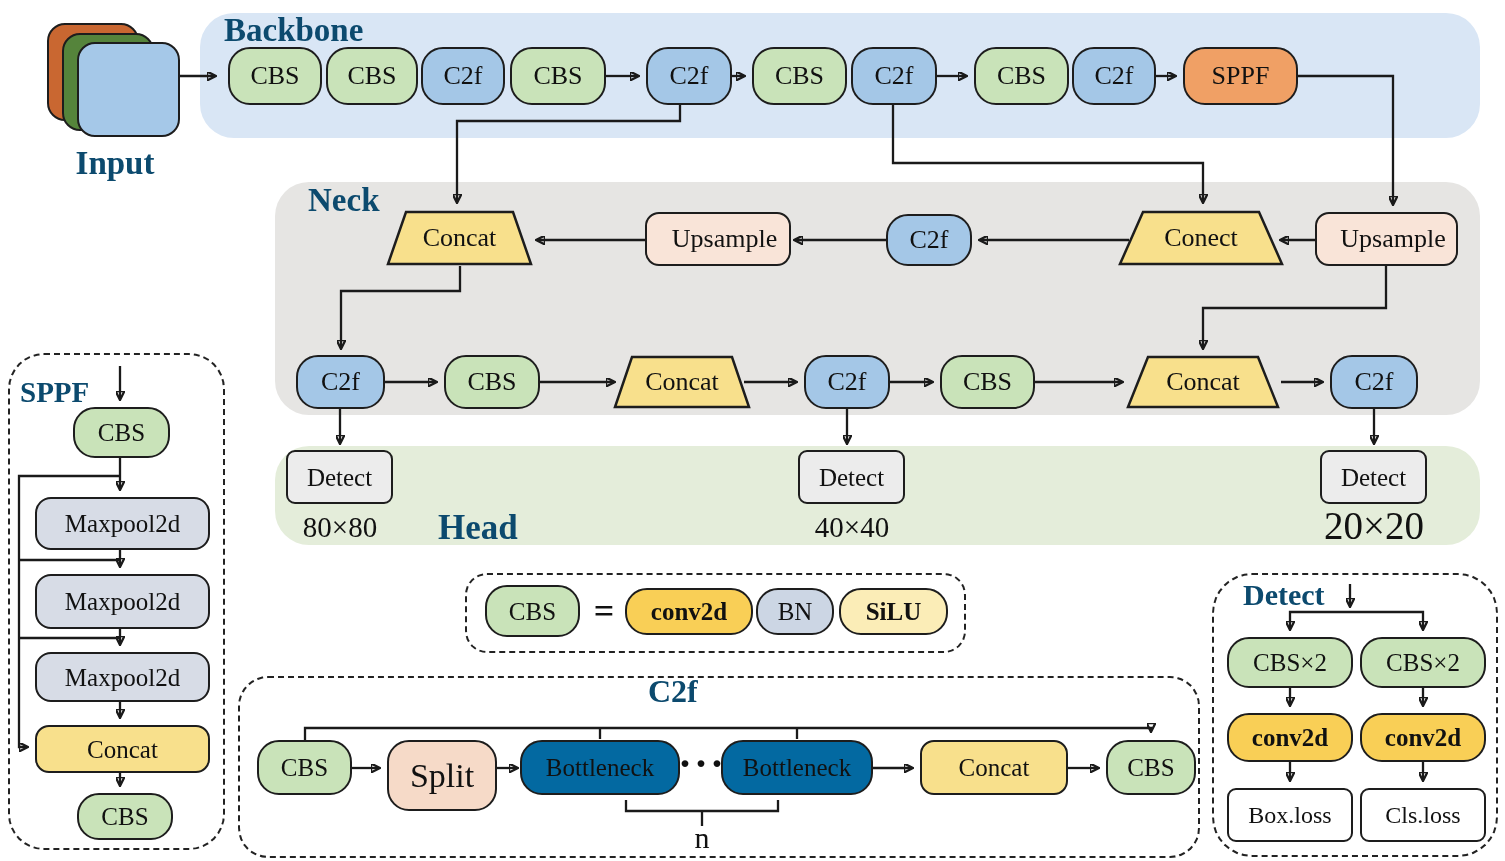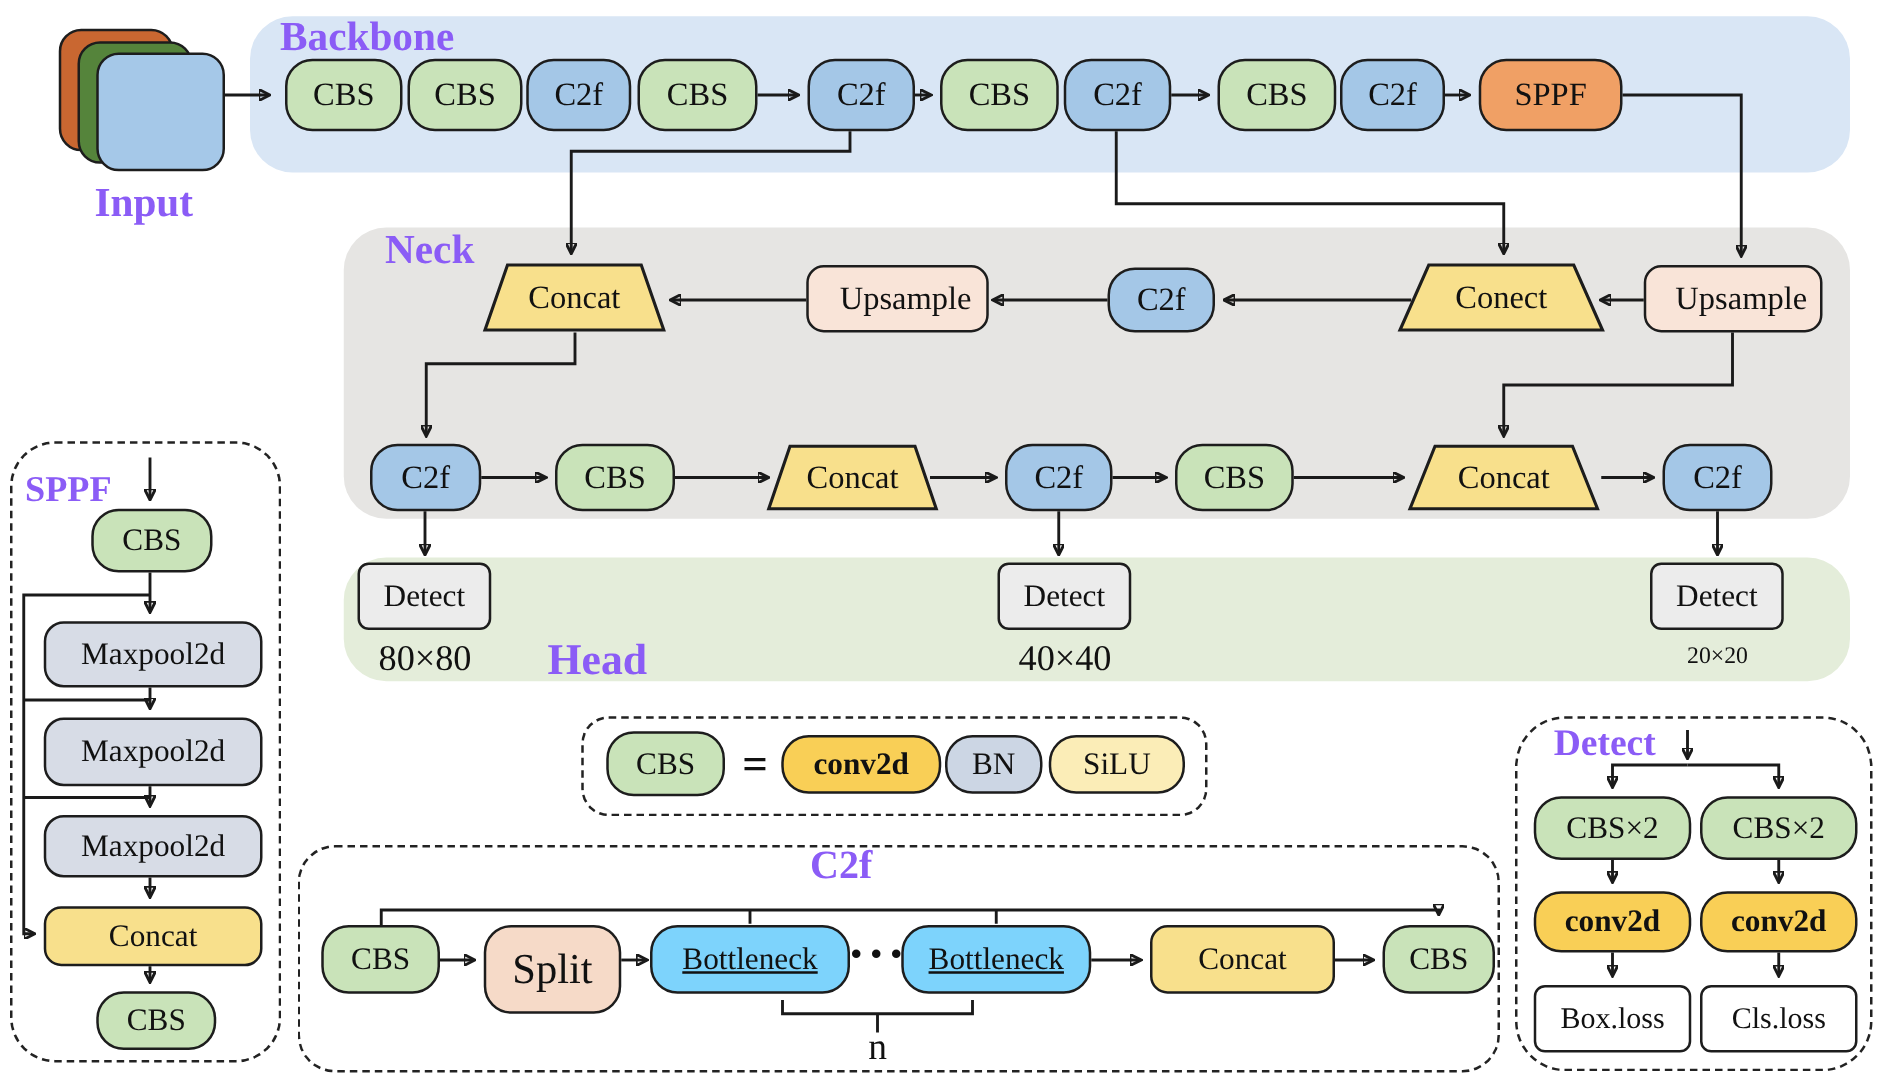--- a/index.html
+++ b/index.html
@@ -4,37 +4,37 @@
 <style>
   html,body{margin:0;padding:0;background:#ffffff;}
   #canvas{
     position:relative;width:1505px;height:861px;background:#ffffff;overflow:hidden;
     font-family:"Liberation Serif", serif;color:#111;
   }
   .secbg{position:absolute;border-radius:34px;}
   .bg-backbone{background:#d9e6f5;}
   .bg-neck{background:#e6e5e3;}
   .bg-head{background:#e4edda;}
-  .sectitle{position:absolute;color:#8b5cf6;font-weight:bold;white-space:nowrap;}
+  .sectitle{position:absolute;color:#0c4a6e;font-weight:bold;white-space:nowrap;}
   .node{
     position:absolute;display:flex;align-items:center;justify-content:center;
     border:2.5px solid #1d1d1d;border-radius:22px;font-size:26px;line-height:1;
     box-sizing:border-box;white-space:nowrap;
   }
   .f-cbs{background:#c9e3b9;}
   .f-c2f{background:#a4c7e7;}
   .f-sppf{background:#f0a065;}
   .f-up{background:#f9e4d8;padding-left:13px;}
   .f-mp{background:#d7dce6;}
   .f-concat{background:#f8e08c;}
   .f-conv{background:#f9cf56;}
   .f-bn{background:#ccd6e4;}
-  .f-silu{background:#fbedb7;}
+  .f-silu{background:#fbedb7;font-weight:bold;}
   .f-split{background:#f6dac8;}
-  .f-bneck{background:#7dd3fc;text-decoration:underline;}
+  .f-bneck{background:#0369a1;}
   .f-detect{background:#ececec;border-radius:9px;}
   .f-loss{background:#ffffff;border-radius:9px;}
   .trap{position:absolute;}
   .trap svg{position:absolute;left:0;top:0;width:100%;height:100%;}
   .trap span{
     position:absolute;left:0;top:0;width:100%;height:100%;
     display:flex;align-items:center;justify-content:center;font-size:26px;
   }
   .trap-poly{fill:#f8e08c;stroke:#1d1d1d;stroke-width:2.5;}
   .dashedbox{position:absolute;border:2.6px dashed #222;box-sizing:border-box;}
@@ -172,21 +172,21 @@
       </svg>
     <span>Concat</span>
   </div>
   <div class="node f-c2f" style="left:1330px;top:355px;width:88px;height:54px">C2f</div>
 
   <div class="node f-detect" style="left:286px;top:450px;width:107px;height:54px;font-size:25px">Detect</div>
   <div class="plain" style="left:280px;top:510px;width:120px;height:34px;font-size:29px">80×80</div>
   <div class="node f-detect" style="left:798px;top:450px;width:107px;height:54px;font-size:25px">Detect</div>
   <div class="plain" style="left:792px;top:510px;width:120px;height:34px;font-size:29px">40×40</div>
   <div class="node f-detect" style="left:1320px;top:450px;width:107px;height:54px;font-size:25px">Detect</div>
-  <div class="plain" style="left:1314px;top:508px;width:120px;height:34px;font-size:19px">20×20</div>
+  <div class="plain" style="left:1314px;top:508px;width:120px;height:34px;font-size:39px">20×20</div>
 
   <div class="dashedbox" style="left:8px;top:353px;width:217px;height:497px;border-radius:36px"></div>
   <div class="sectitle" style="left:20px;top:376px;font-size:29px">SPPF</div>
   <div class="node f-cbs" style="left:73px;top:407px;width:97px;height:51px;font-size:25px">CBS</div>
   <div class="node f-mp" style="left:35px;top:497px;width:175px;height:53px;border-radius:16px;font-size:25px">Maxpool2d</div>
   <div class="node f-mp" style="left:35px;top:574px;width:175px;height:55px;border-radius:16px;font-size:25px">Maxpool2d</div>
   <div class="node f-mp" style="left:35px;top:652px;width:175px;height:50px;border-radius:16px;font-size:25px">Maxpool2d</div>
   <div class="node f-concat" style="left:35px;top:725px;width:175px;height:48px;border-radius:14px;font-size:25px">Concat</div>
   <div class="node f-cbs" style="left:77px;top:793px;width:96px;height:47px;font-size:25px">CBS</div>
 

